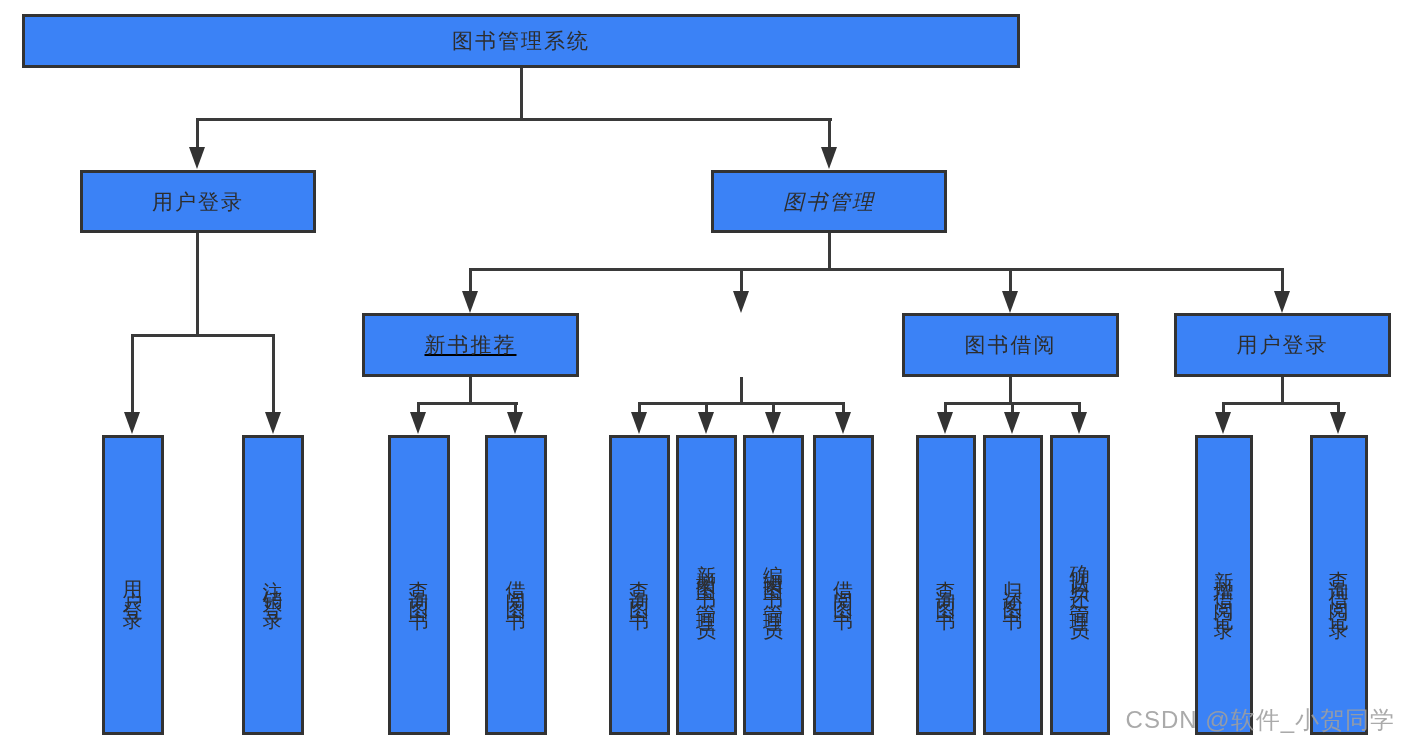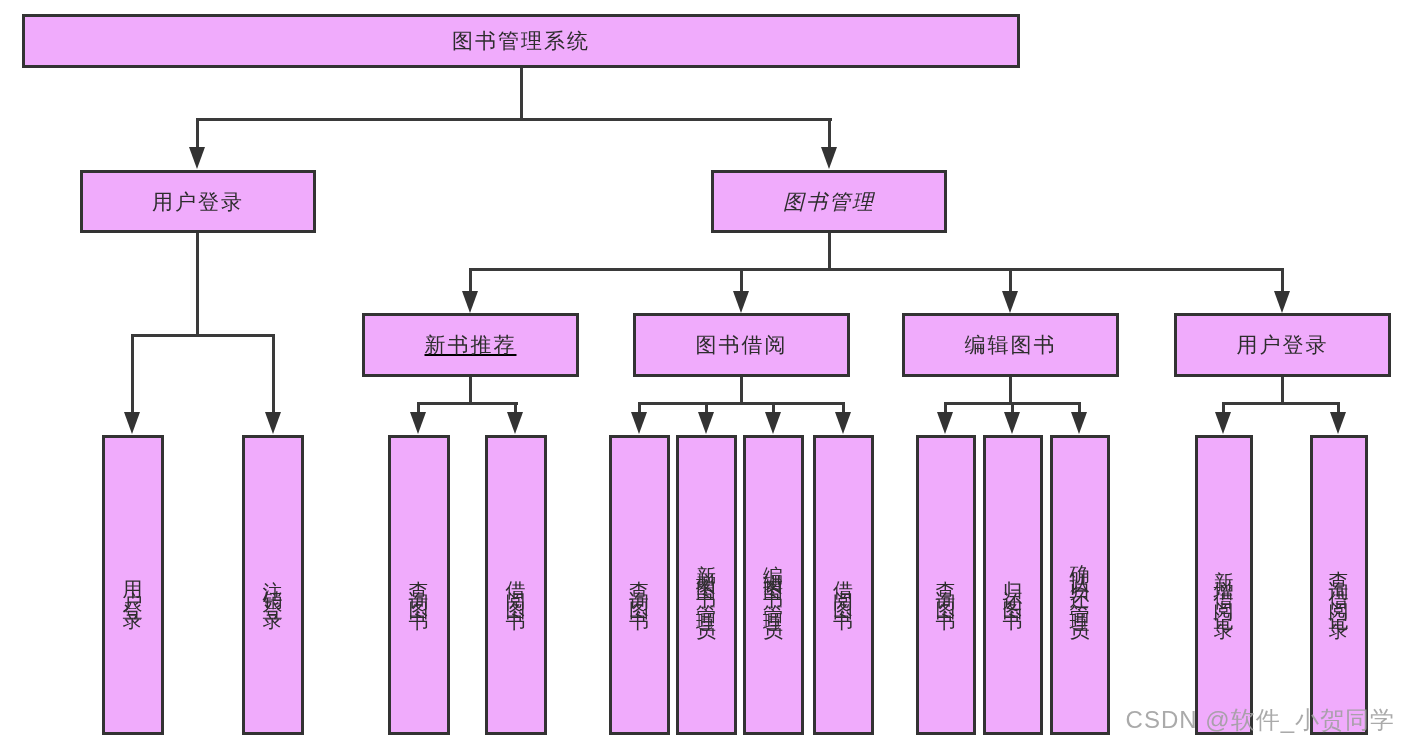--- a/index.html
+++ b/index.html
@@ -12,21 +12,21 @@
     position: relative;
     width: 1405px;
     height: 747px;
     background: #ffffff;
     overflow: hidden;
   }
   .box {
     position: absolute;
     box-sizing: border-box;
     border: 3px solid #333333;
-    background: #f0abfc;
+    background: #3b82f6;
     display: flex;
     align-items: center;
     justify-content: center;
   }
   .box .lbl {
     font-size: 21px;
     color: #2d2d2d;
     letter-spacing: 2px;
     white-space: nowrap;
   }
@@ -103,25 +103,22 @@
   <div class="line" style="left:740px; top:268px; width:3px; height:25px;"></div>
   <div class="arrowhead" style="left:733px; top:291px;"></div>
   <div class="line" style="left:1009px; top:268px; width:3px; height:25px;"></div>
   <div class="arrowhead" style="left:1002px; top:291px;"></div>
   <div class="line" style="left:1281px; top:268px; width:3px; height:25px;"></div>
   <div class="arrowhead" style="left:1274px; top:291px;"></div>
 
   <div class="box" style="left:362px; top:313px; width:217px; height:64px;text-decoration:underline;">
     <span class="lbl">新书推荐</span>
   </div>
-  <div class="box" style="left:633px; top:313px; width:217px; height:64px;">
+  <div class="box" style="left:902px; top:313px; width:217px; height:64px;">
     <span class="lbl">图书借阅</span>
-  </div>
-  <div class="box" style="left:902px; top:313px; width:217px; height:64px;">
-    <span class="lbl">编辑图书</span>
   </div>
   <div class="box" style="left:1174px; top:313px; width:217px; height:64px;">
     <span class="lbl">用户登录</span>
   </div>
 
   <div class="line" style="left:469px; top:377px; width:3px; height:28px;"></div>
   <div class="line" style="left:418px; top:402px; width:100px; height:3px;"></div>
   <div class="line" style="left:417px; top:402px; width:3px; height:13px;"></div>
   <div class="arrowhead" style="left:410px; top:412px;"></div>
   <div class="line" style="left:514px; top:402px; width:3px; height:13px;"></div>

